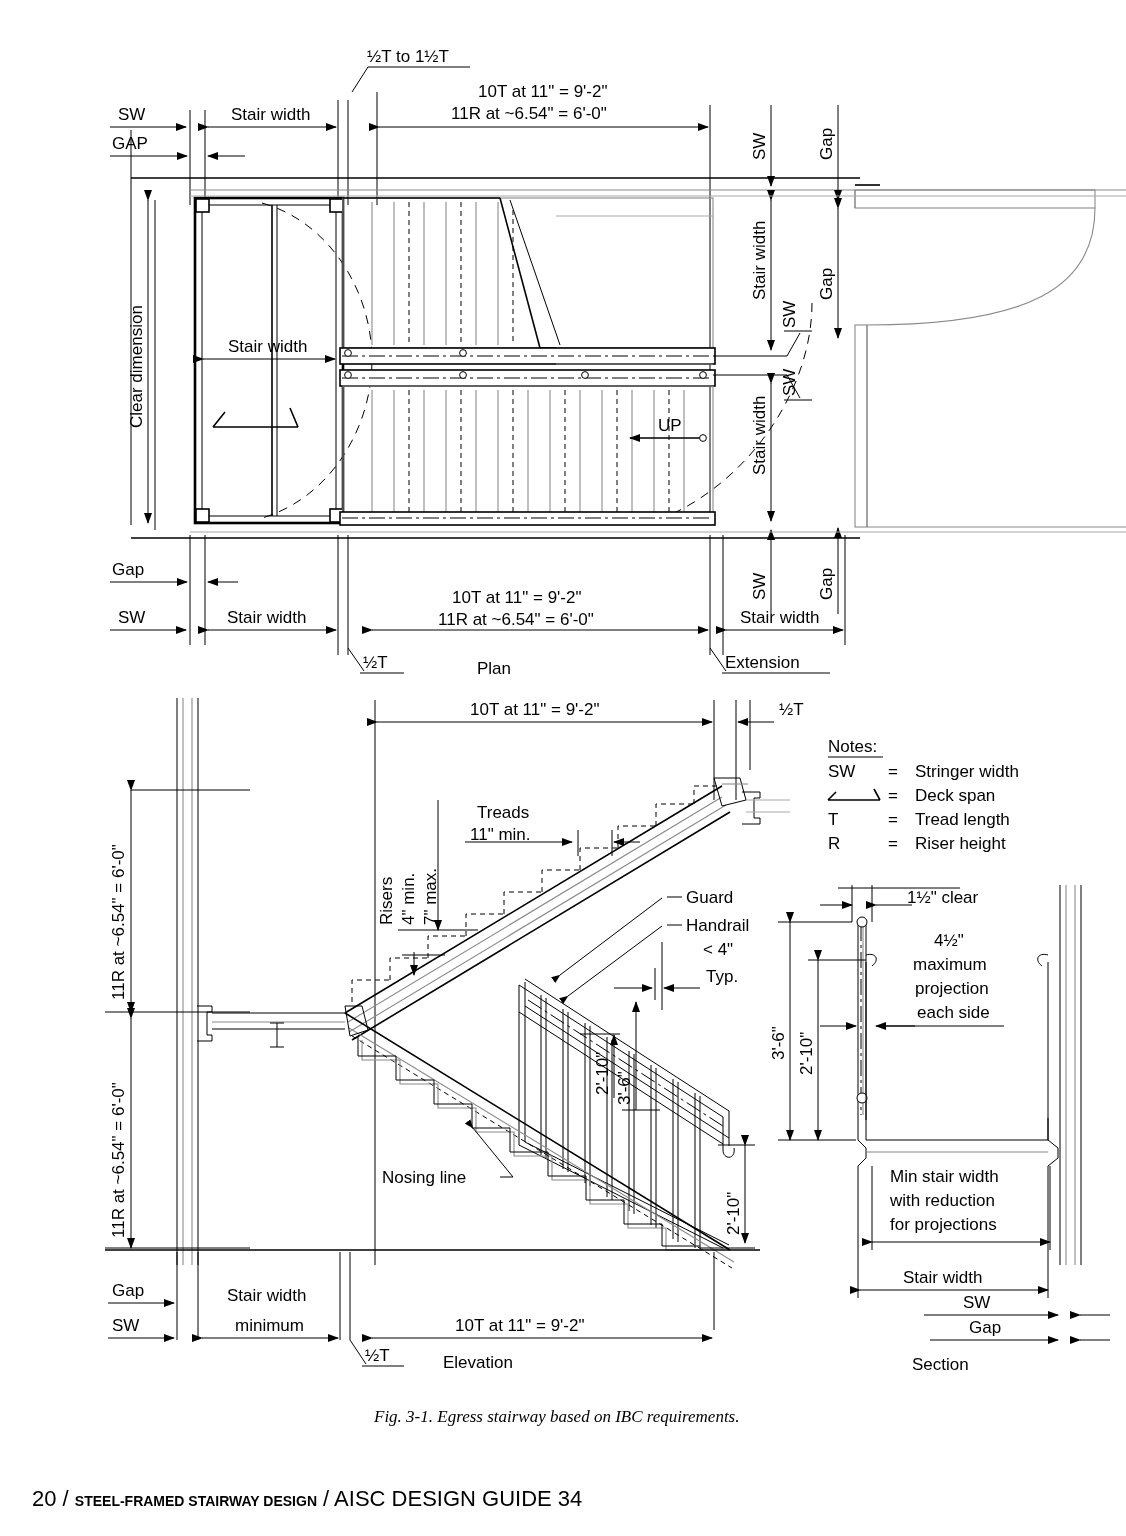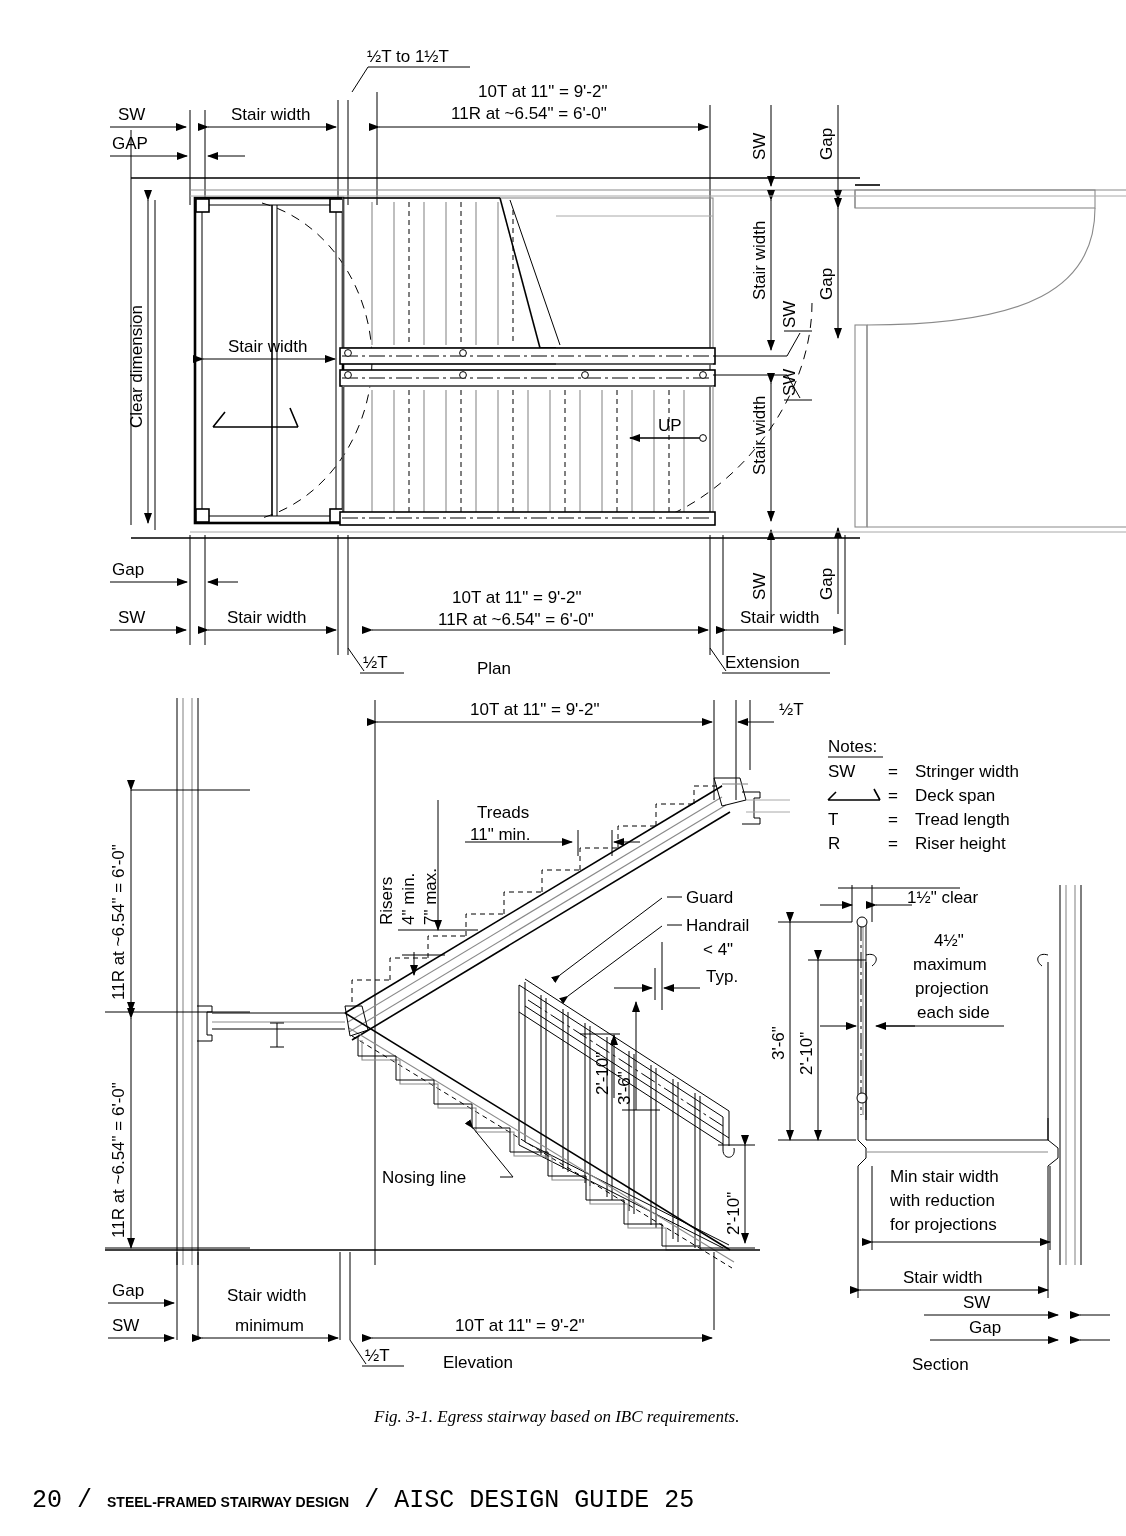--- a/index.html
+++ b/index.html
@@ -4,21 +4,21 @@
 <style>
   html,body{margin:0;padding:0;background:#ffffff;}
   body{width:1126px;height:1536px;position:relative;
        font-family:"Liberation Sans",sans-serif;color:#000;overflow:hidden;}
   #sheet{position:absolute;left:0;top:0;width:1126px;height:1536px;}
   svg{position:absolute;left:0;top:0;}
   text{font-family:"Liberation Sans",sans-serif;fill:#000;}
   .lbl{font-size:17px;}
   .cap{font-family:"Liberation Serif",serif;font-style:italic;font-size:17px;}
   .foot-b{font-weight:bold;font-size:14px;}
-  .foot-n{font-size:25px;font-family:Liberation Mono, monospace;}
+  .foot-n{font-size:22px;}
   .ln{stroke:#000;fill:none;}
   .thin{stroke-width:1;}
   .med{stroke-width:1.6;}
   .thick{stroke-width:2.6;}
   .gry{stroke:#8a8a8a;stroke-width:1.1;fill:none;}
   .gry2{stroke:#a8a8a8;stroke-width:1;fill:none;}
   .dash{stroke-dasharray:9 7;}
   .dashf{stroke-dasharray:5 4;}
   .dc{stroke-dasharray:16 4 3 4;}
   .fillw{fill:#ffffff;}
@@ -578,16 +578,16 @@
 
     <text class="lbl" x="828" y="849">R</text>
     <text class="lbl" x="888" y="849">=</text>
     <text class="lbl" x="915" y="849">Riser height</text>
   </g>
 
   <text class="cap" x="374" y="1422">Fig. 3-1.  Egress stairway based on IBC requirements.</text>
 </svg>
 
 <div style="position:absolute;left:32px;top:1486px;white-space:nowrap;">
-  <span class="foot-n">20 / </span><span class="foot-b">STEEL-FRAMED STAIRWAY DESIGN</span><span class="foot-n"> / AISC DESIGN GUIDE 25</span>
+  <span class="foot-n">20 / </span><span class="foot-b">STEEL-FRAMED STAIRWAY DESIGN</span><span class="foot-n"> / AISC DESIGN GUIDE 34</span>
 </div>
 
 </div>
 
 </body></html>

